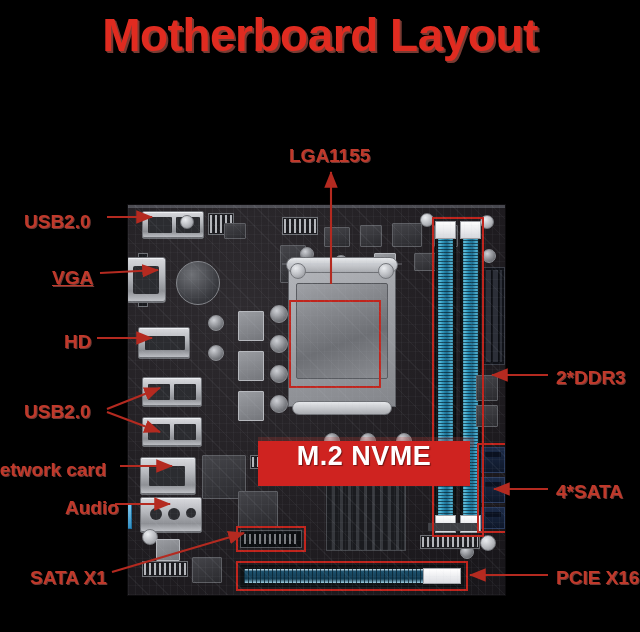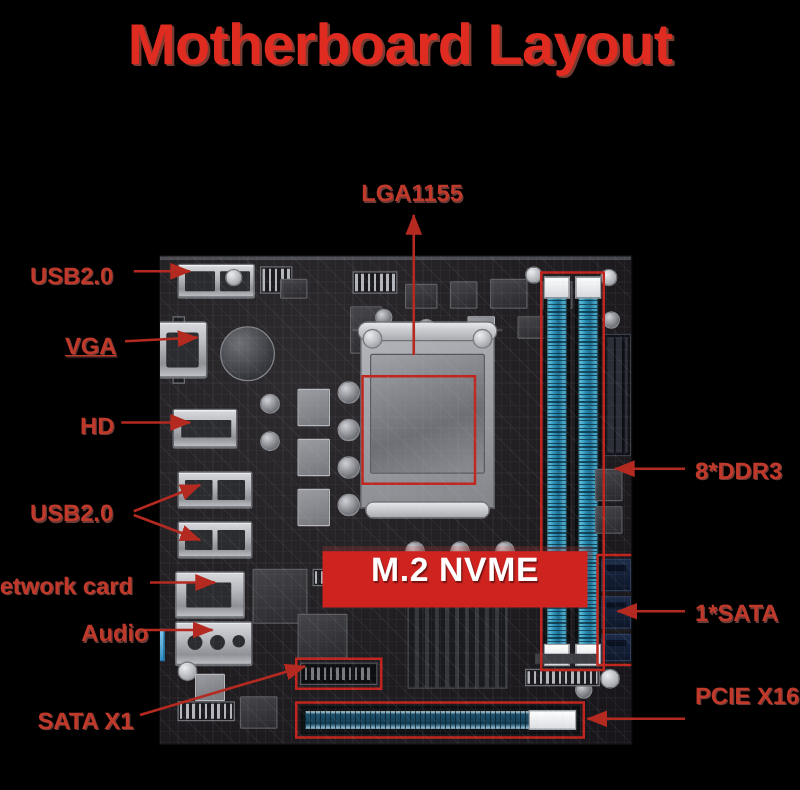--- a/index.html
+++ b/index.html
@@ -301,17 +301,17 @@
   </svg>
 
   <div class="lbl" style="left:289px;top:146px;">LGA1155</div>
   <div class="lbl" style="left:24px;top:212px;">USB2.0</div>
   <div class="lbl" style="left:52px;top:268px;text-decoration:underline;">VGA</div>
   <div class="lbl" style="left:64px;top:332px;">HD</div>
   <div class="lbl" style="left:24px;top:402px;">USB2.0</div>
   <div class="lbl" style="left:-14px;top:460px;">Network card</div>
   <div class="lbl" style="left:65px;top:498px;">Audio</div>
   <div class="lbl" style="left:30px;top:568px;">SATA X1</div>
-  <div class="lbl" style="left:556px;top:368px;">8*DDR3</div>
-  <div class="lbl" style="left:556px;top:482px;">1*SATA</div>
-  <div class="lbl" style="left:556px;top:548px;">PCIE X16</div>
+  <div class="lbl" style="left:556px;top:368px;">2*DDR3</div>
+  <div class="lbl" style="left:556px;top:482px;">4*SATA</div>
+  <div class="lbl" style="left:556px;top:568px;">PCIE X16</div>
 
 </div>
 
 </body></html>

